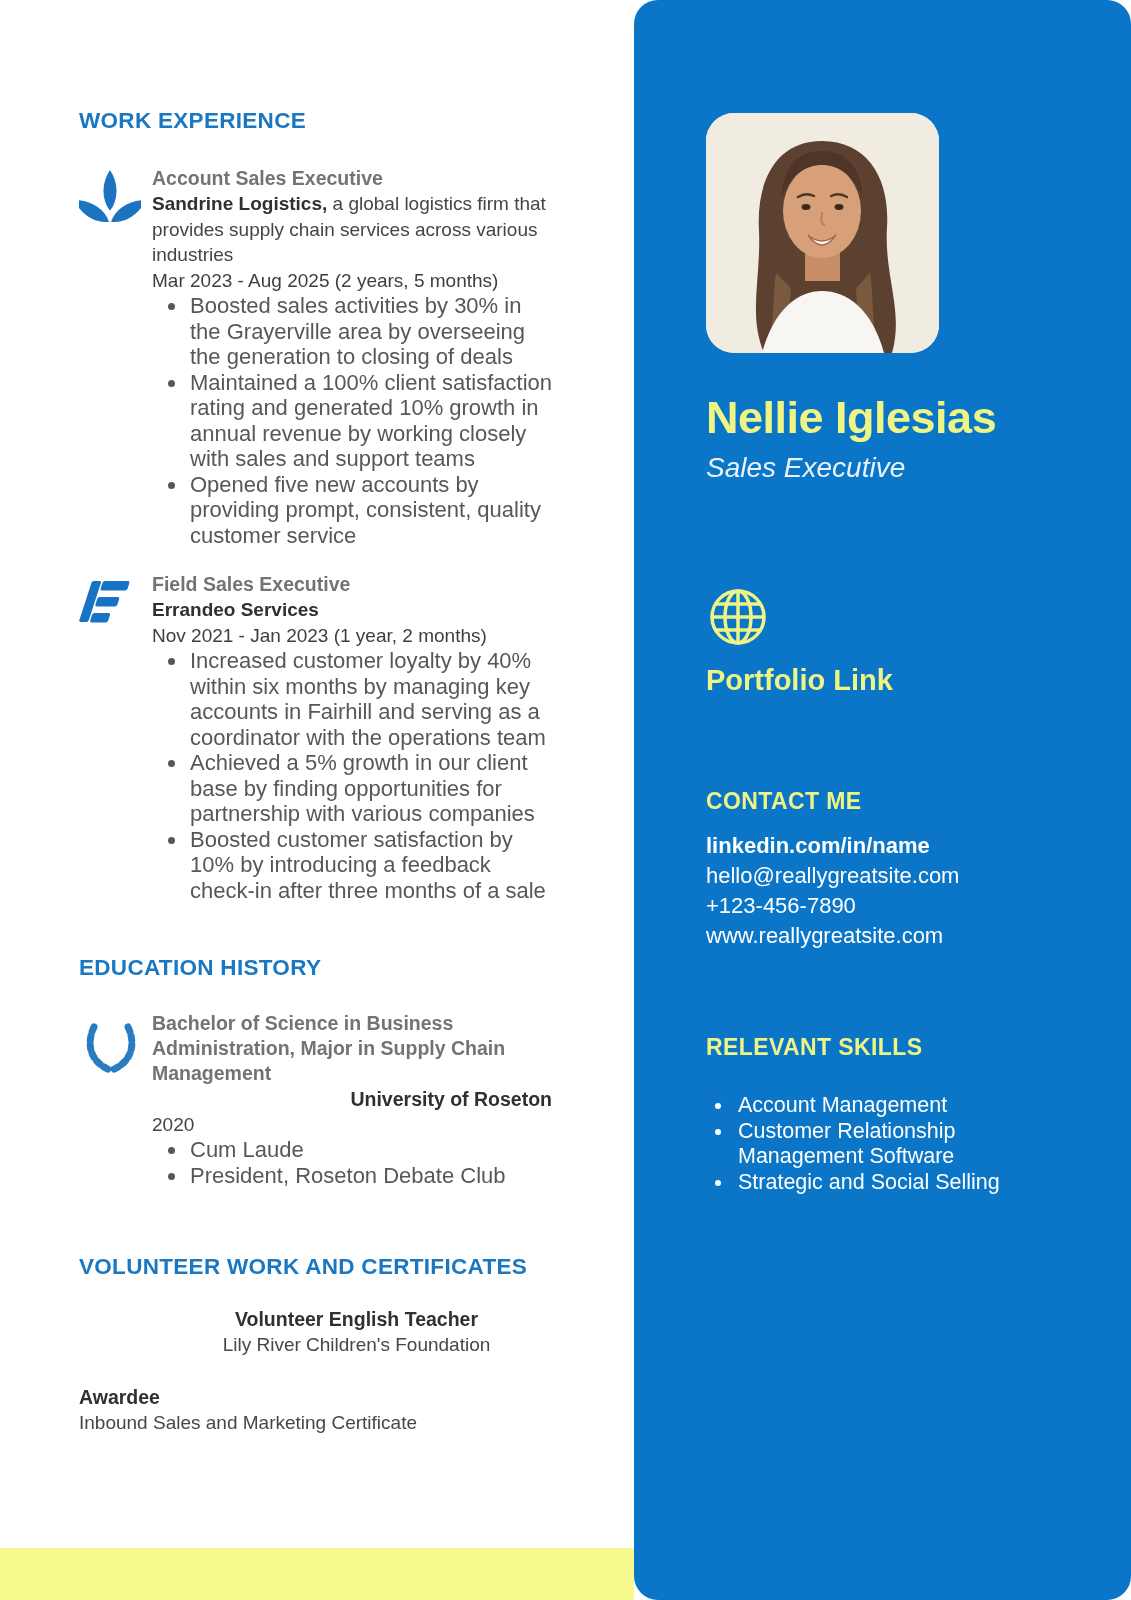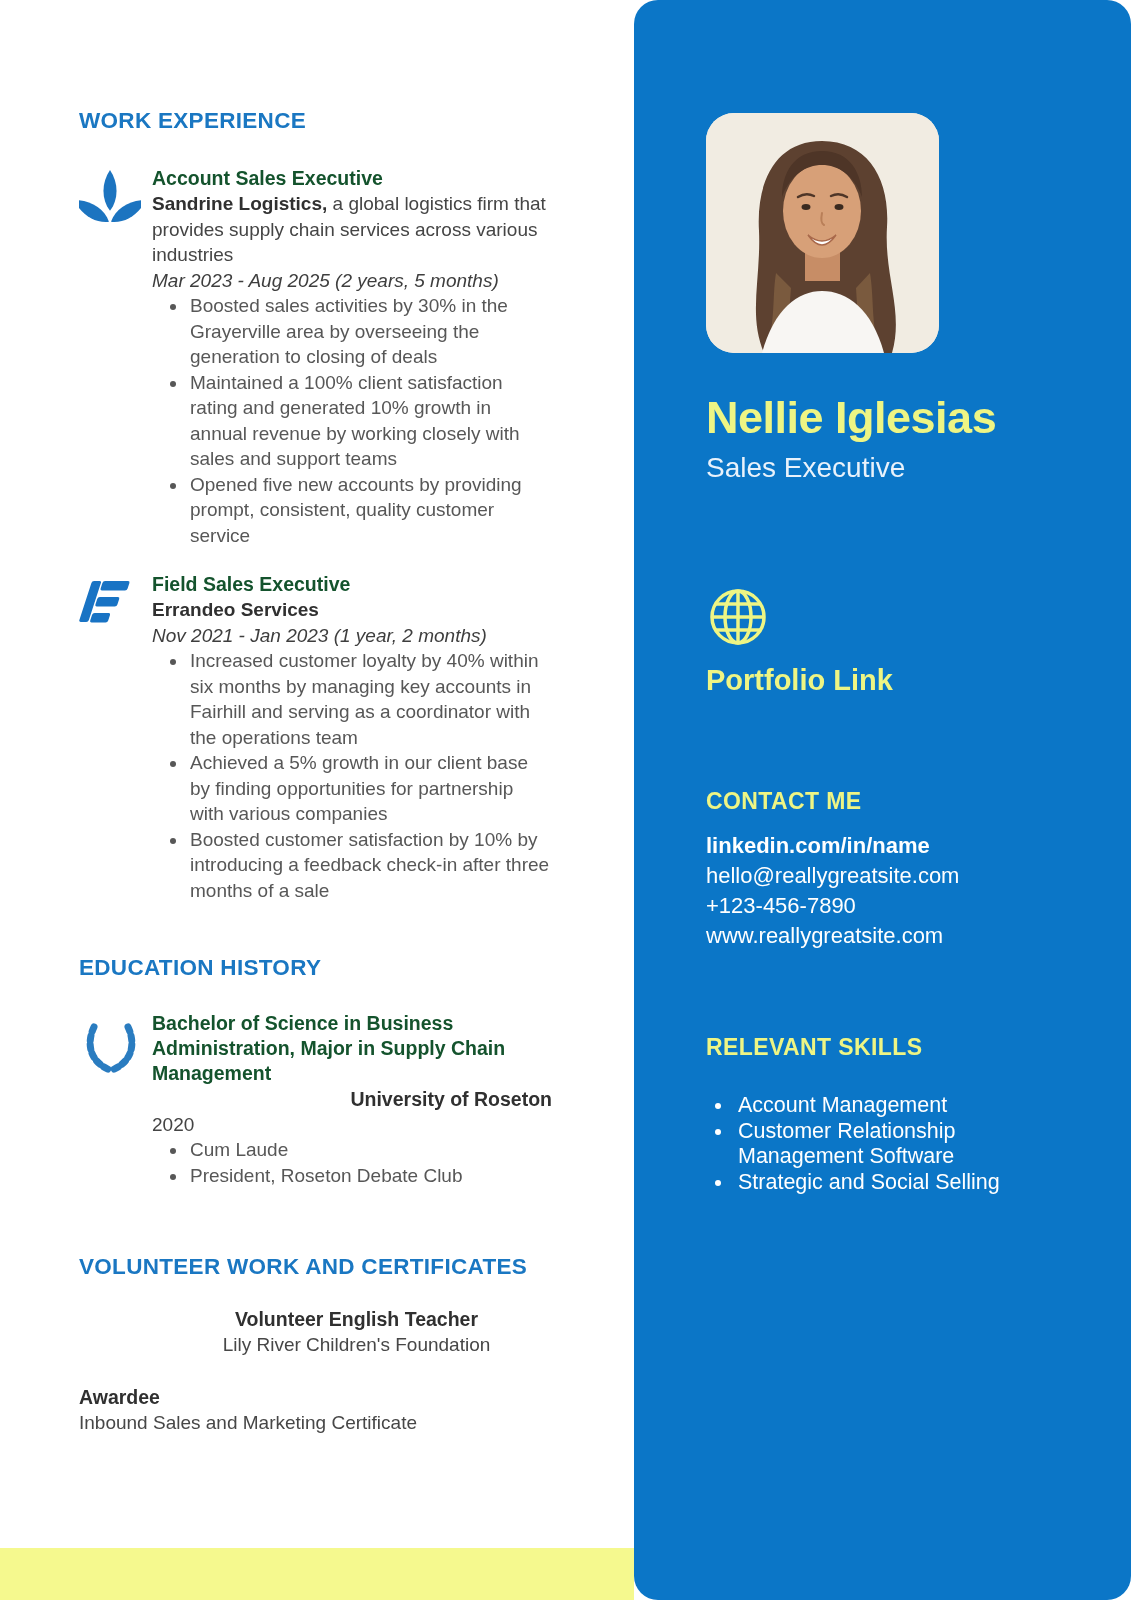--- a/index.html
+++ b/index.html
@@ -15,25 +15,25 @@
   .section-heading {
     margin:0; color:#1a77c2; font-size:22.5px; font-weight:bold;
     letter-spacing:.3px; line-height:26px;
   }
   .entry { display:flex; }
   .entry.job1 { margin-top:32px; }
   .entry.job2 { margin-top:24px; }
   .entry.edu  { margin-top:30px; }
   .icon-col { flex:0 0 73px; width:73px; padding-top:2px; }
   .entry-body { width:400px; }
-  .entry-title { margin:0; color:#14532d; font-size:19.5px; font-weight:bold; line-height:25px; }
+  .entry-title { margin:0; color:#737373; font-size:19.5px; font-weight:bold; line-height:25px; }
   .company-line { margin:0; font-size:19px; line-height:25.5px; color:#454545; }
   .company-line .bold-part { font-weight:bold; color:#303030; }
-  .date-line { margin:0; font-size:19px; line-height:25.5px; font-style:italic; color:#3e3e3e; }
-  ul.dot-list { margin:0; padding:0 0 0 36px; color:#575757; font-size:19px; line-height:25.5px; }
+  .date-line { margin:0; font-size:19px; line-height:25.5px; color:#3e3e3e; }
+  ul.dot-list { margin:0; padding:0 0 0 36px; color:#575757; font-size:22px; line-height:25.5px; }
   ul.dot-list li { padding-left:2px; }
   .plain-line { margin:0; font-size:19px; line-height:25px; color:#444444; }
   .edu-school { margin:0; font-size:19.5px; font-weight:bold; color:#303030; line-height:26px;text-align:right; }
   .vol-entry { margin-top:26px; }
   .vol-entry.first { margin-top:26px;text-align:center; }
   .vol-title { margin:0; font-size:19.5px; font-weight:bold; color:#303030; line-height:26px; }
   .vol-org { margin:0; font-size:19px; color:#474747; line-height:26px; }
   .edu-section-heading { margin-top:52px; }
   .vol-section-heading { margin-top:66px; }
 
@@ -43,21 +43,21 @@
     padding:113px 0 0 72px; position:relative;border-radius:24px;
   }
   .photo {
     width:233px; height:240px; border-radius:28px; overflow:hidden;
     background:#f1ece2;
   }
   .person-name {
     margin:40px 0 0; color:#eef584; font-size:45px; font-weight:bold;
     line-height:50px; letter-spacing:-.5px;
   }
-  .person-role { margin-top:8px; font-size:28px; color:#e9f2fb; line-height:34px; }
+  .person-role { margin-top:8px; font-size:28px; color:#e9f2fb; line-height:34px;font-style:italic; }
   .globe-wrap { margin-top:100px; width:64px; height:64px; }
   .portfolio-link { margin-top:13px; color:#eef584; font-size:29px; font-weight:bold; line-height:36px; cursor:pointer; }
   .side-heading { margin:0; color:#eef584; font-size:23px; font-weight:bold; letter-spacing:.4px; line-height:28px; }
   .contact-heading { margin-top:89px; }
   .skills-heading { margin-top:82px; }
   .contact-block { margin-top:16px; font-size:22px; line-height:30px; }
   .contact-line { color:#ffffff; }
   .contact-line.bold { font-weight:bold; }
   .contact-line.link { cursor:pointer; }
   ul.skills-list {

